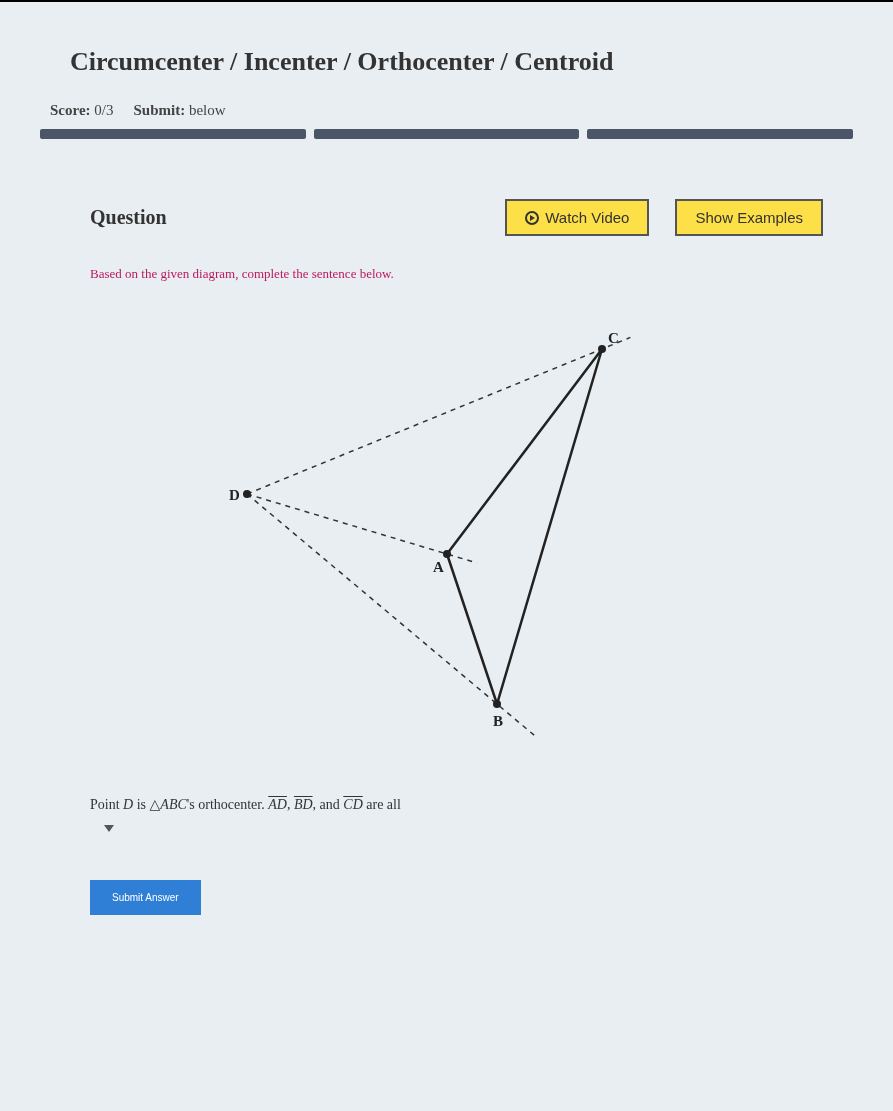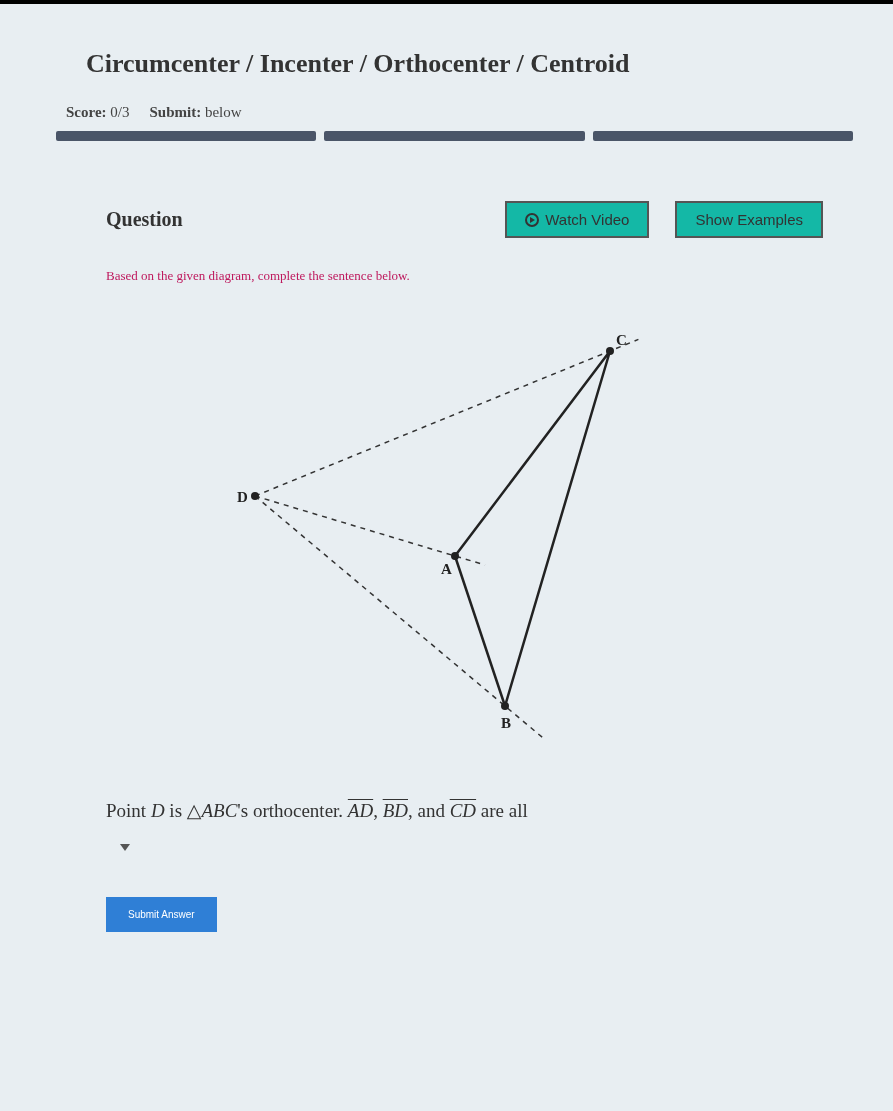--- a/index.html
+++ b/index.html
@@ -4,22 +4,22 @@
 <style>
   * { box-sizing: border-box; margin: 0; padding: 0; }
   body {
     font-family: Georgia, 'Times New Roman', serif;
     background: #e8eef2;
     color: #2a2a2a;
     width: 893px;
     padding: 0;
   }
   .outer {
-    border-top: 4px solid #000000;
-    padding: 20px 30px 30px 46px;
+    border-top: 2px solid #000000;
+    padding: 20px 30px 30px 30px;
   }
   .page-title {
     font-size: 26px;
     font-weight: bold;
     color: #333;
     margin: 25px 0 25px 40px;
   }
   .score-bar-wrap {
     margin: 0 0 40px 0;
     padding: 0 10px;
@@ -53,21 +53,21 @@
     gap: 26px;
   }
   .question-label {
     font-size: 20px;
     font-weight: bold;
     color: #333;
   }
   .spacer { flex: 1; }
   .btn {
     border: 2px solid #555;
-    background: #14b8a6;
+    background: #fde047;
     padding: 8px 18px;
     font-size: 15px;
     font-family: Arial, sans-serif;
     color: #333;
     cursor: pointer;
     display: flex;
     align-items: center;
     gap: 6px;
   }
   .btn .play {
@@ -114,21 +114,21 @@
     font-family: Arial, sans-serif;
   }
   .kbd-icon {
     width: 28px;
     height: 20px;
     background: #6a7a88;
     border-radius: 3px;
     border: 1px solid #556070;
   }
   .sentence {
-    font-size: 19px;
+    font-size: 14px;
     color: #333;
     margin-bottom: 40px;
     line-height: 1.6;
   }
   .sentence .mathit { font-style: italic; font-family: 'Times New Roman', serif; }
   .sentence .overline { text-decoration: overline; }
   .dropdown-slot {
     display: inline-block;
     min-width: 60px;
     height: 24px;

